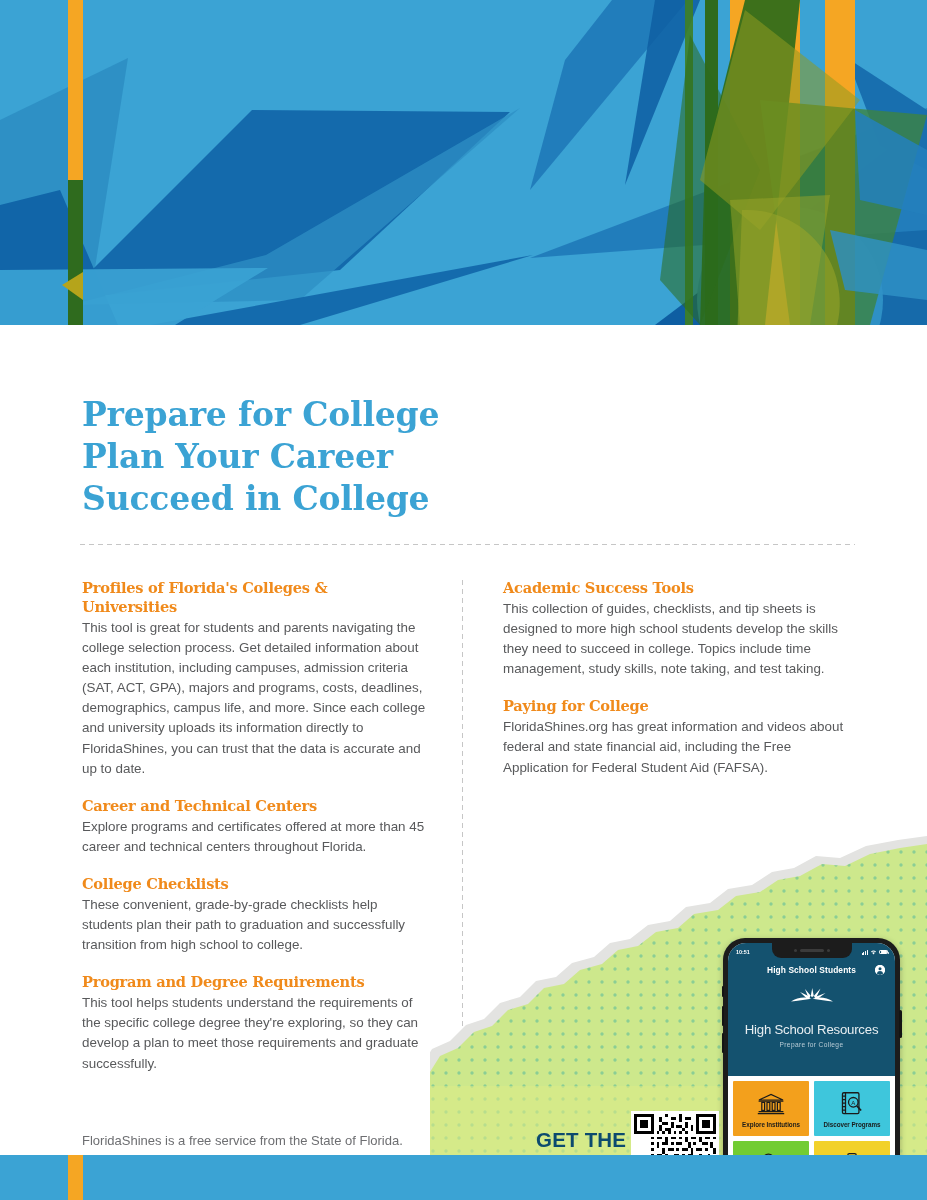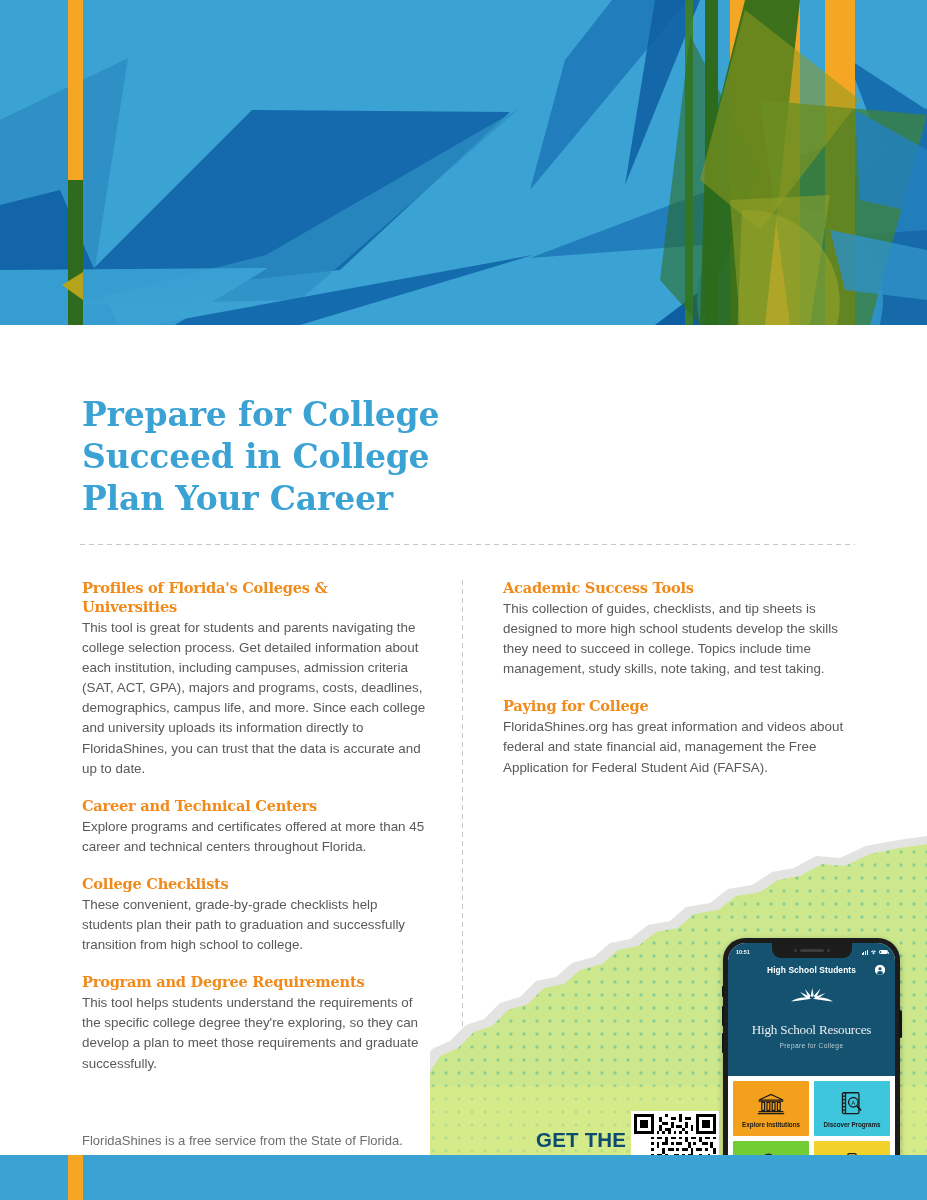--- a/index.html
+++ b/index.html
@@ -140,21 +140,21 @@
     position:absolute; right:10px; top:50%; transform:translateY(-50%);
     width:10px; height:10px; border-radius:50%; background:#fff;
     display:flex; align-items:center; justify-content:center;
   }
   .app-topbar .acct svg { display:block; }
 
   .logo-star { margin:8px auto 2px; display:block; }
   .app-head .brand {
     text-align:center; color:#e8eef1; font-size:13.2px;
     font-weight:300; letter-spacing:-0.2px; margin-top:14px;
-    font-family:Liberation Serif, serif;
+    font-family:Liberation Sans, sans-serif;
   }
   .app-head .tagline {
     text-align:center; color:#b9ccd6; font-size:6.6px;
     letter-spacing:0.35px; margin-top:4px;
   }
 
   .tiles {
     position:absolute; left:0; top:133px; width:167px; height:125px;
     background:#fff; padding:5px;
     display:grid; grid-template-columns:1fr 1fr; grid-template-rows:1fr 1fr; gap:5px;
@@ -215,22 +215,22 @@
       <polygon points="62,285 83,272 83,300" fill="#b5a41b"></polygon>
 
       <polygon points="855,110 927,150 927,215 860,200" fill="#1f79b8" opacity="0.85"></polygon>
       <polygon points="830,230 927,250 927,300 845,290" fill="#2d8fc4" opacity="0.8"></polygon>
       <rect x="855" y="0" width="72" height="325" fill="#3ba3d4" opacity="0.18"></rect>
     </svg>
   </div>
 
   <div class="headline">
     <div>Prepare for College</div>
+    <div>Plan Your Career</div>
     <div>Succeed in College</div>
-    <div>Plan Your Career</div>
   </div>
 
   <div class="hrule"></div>
   <div class="vrule"></div>
 
   <div class="col col-left">
     <div class="sec">
       <h3>Profiles of Florida's Colleges &amp; Universities</h3>
       <p>This tool is great for students and parents navigating the college selection process. Get detailed information about each institution, including campuses, admission criteria (SAT, ACT, GPA), majors and programs, costs, deadlines, demographics, campus life, and more. Since each college and university uploads its information directly to FloridaShines, you can trust that the data is accurate and up to date.</p>
     </div>
@@ -248,21 +248,21 @@
     </div>
   </div>
 
   <div class="col col-right">
     <div class="sec">
       <h3>Academic Success Tools</h3>
       <p>This collection of guides, checklists, and tip sheets is designed to more high school students develop the skills they need to succeed in college. Topics include time management, study skills, note taking, and test taking.</p>
     </div>
     <div class="sec">
       <h3>Paying for College</h3>
-      <p>FloridaShines.org has great information and videos about federal and state financial aid, management the Free Application for Federal Student Aid (FAFSA).</p>
+      <p>FloridaShines.org has great information and videos about federal and state financial aid, including the Free Application for Federal Student Aid (FAFSA).</p>
     </div>
   </div>
 
   <div class="torn">
     <svg width="497" height="364" viewBox="0 0 497 364" xmlns="http://www.w3.org/2000/svg">
       <defs>
         <pattern id="dots" x="0" y="0" width="13" height="13" patternUnits="userSpaceOnUse">
           <circle cx="3" cy="3" r="1.7" fill="#53b79a" opacity="0.55"></circle>
         </pattern>
         <clipPath id="greenclip">

